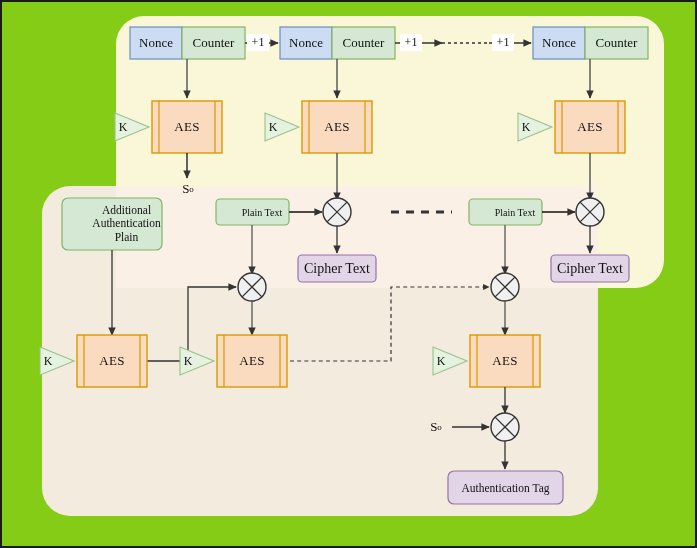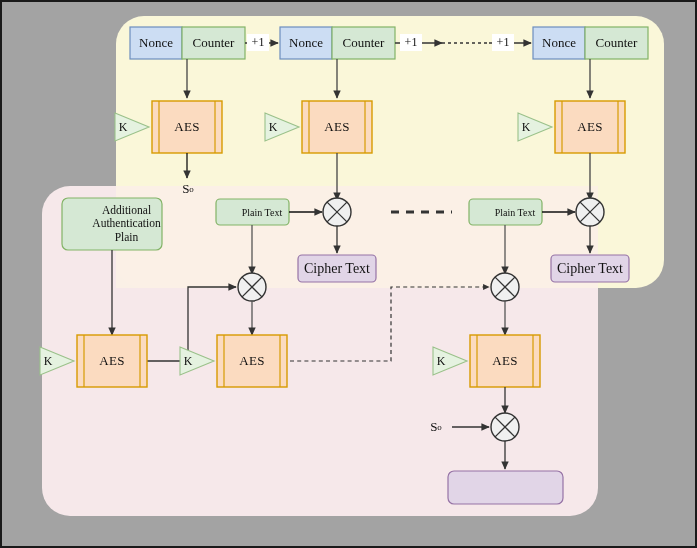--- a/index.html
+++ b/index.html
@@ -1,17 +1,17 @@
 <!DOCTYPE html>
 <html><head>
 <meta charset="utf-8">
 <style>
   html,body{margin:0;padding:0;background:#ffffff;}
   body{font-family:"Liberation Serif", serif;}
-  #root{position:relative;width:697px;height:548px;background:#a3a3a3;
+  #root{position:relative;width:697px;height:548px;background:#84cc16;
         border:2px solid #1a1a1a;box-sizing:border-box;overflow:hidden;}
   svg#canvas{position:absolute;left:0;top:0;width:697px;height:548px;}
   .lbl{position:absolute;display:flex;align-items:center;justify-content:center;
        text-align:center;box-sizing:border-box;pointer-events:none;}
   .nonce-txt,.counter-txt{font-size:13px;color:#111;}
   .aes-txt{font-size:13px;color:#111;letter-spacing:.3px;}
   .k-txt{font-size:12px;color:#111;}
   .plain-txt{font-size:10px;color:#111;padding-left:19px;}
   .cipher-txt{font-size:14px;color:#111;}
   .aad-txt{font-size:11.5px;color:#111;line-height:1.18;flex-direction:column;padding-left:29px;}
@@ -212,14 +212,15 @@
 
   <div class="lbl k-txt" style="left:37px;top:350px;width:18px;height:18px;">K</div>
   <div class="lbl k-txt" style="left:177px;top:350px;width:18px;height:18px;">K</div>
   <div class="lbl k-txt" style="left:430px;top:350px;width:18px;height:18px;">K</div>
 
   <div class="lbl s0-txt" style="left:419px;top:416px;width:30px;height:18px;">
     <span>S</span>
       <sub>o</sub>
   </div>
 
+  <div class="lbl tag-txt" style="left:446px;top:469px;width:115px;height:33px;">Authentication Tag</div>
 
 </div>
 
 </body></html>

